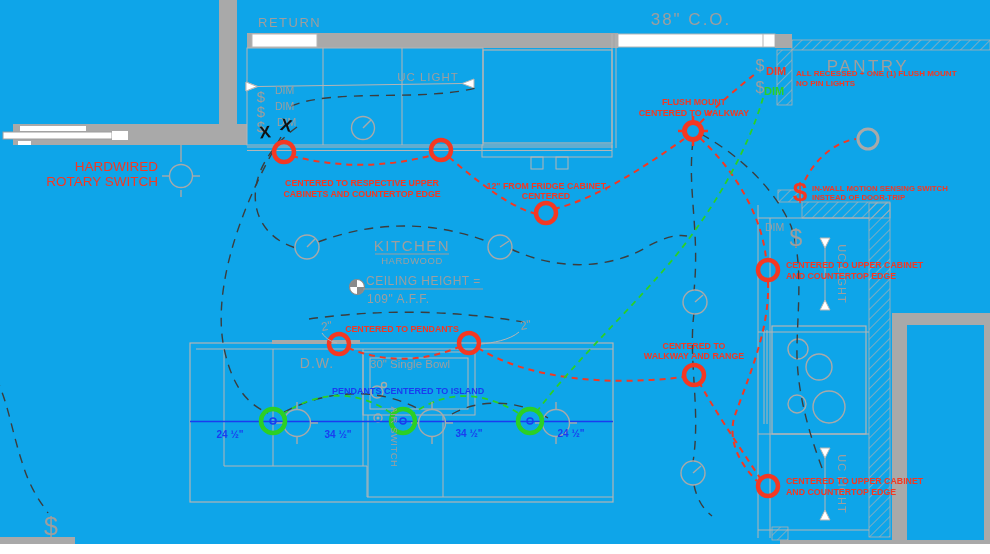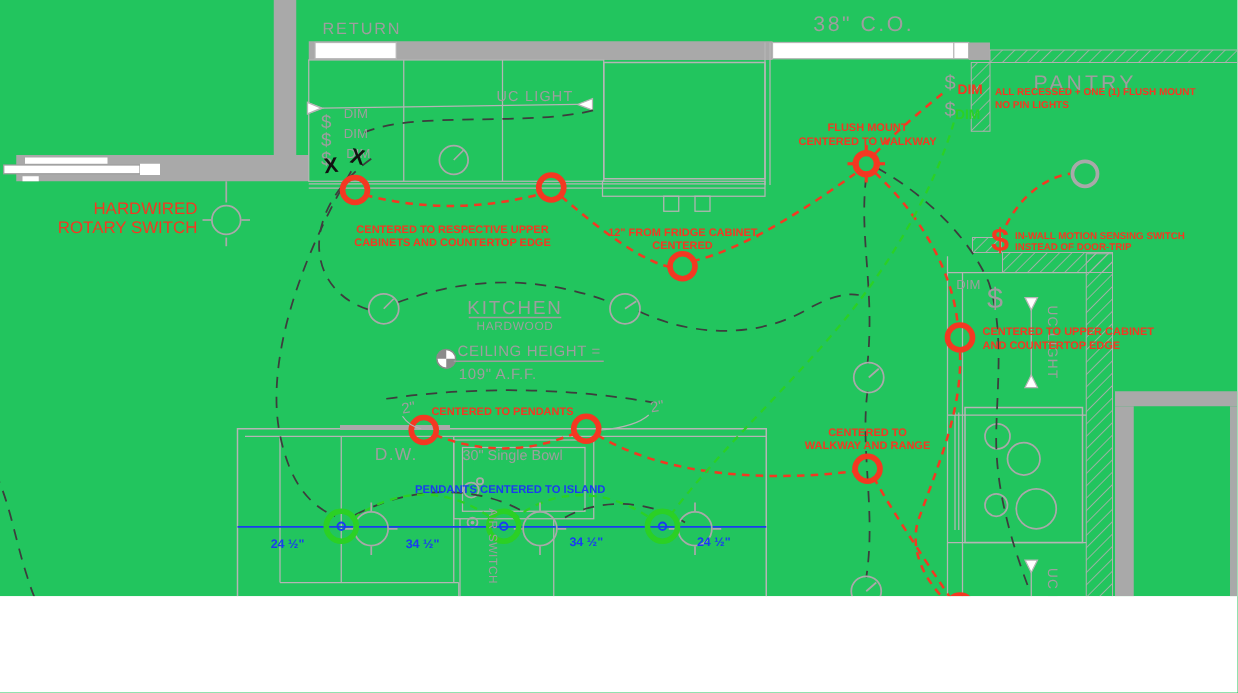--- a/index.html
+++ b/index.html
@@ -1,16 +1,16 @@
 <!DOCTYPE html>
 <html><head>
 <meta charset="utf-8">
 <style>
   html,body{margin:0;padding:0;background:#ffffff;}
-  #canvas{position:relative;width:990px;height:477px;background:#22c55e;overflow:hidden;
+  #canvas{position:relative;width:990px;height:544px;background:#0ea5e9;overflow:hidden;
           font-family:"Liberation Sans",sans-serif;}
   svg{position:absolute;top:0;left:0;}
   svg text{font-family:"Liberation Sans",sans-serif;}
   .t-gray{fill:#9e9e9e;}
   .t-red{fill:#f43822;font-weight:bold;}
   .t-redbig{fill:#f43822;}
   .t-green{fill:#2bd025;font-weight:bold;}
   .t-blue{fill:#1a3cf0;font-weight:bold;}
   .ln{stroke:#b5b5b5;stroke-width:1;fill:none;}
   .lnd{stroke:#b5b5b5;stroke-width:1.2;fill:none;}

